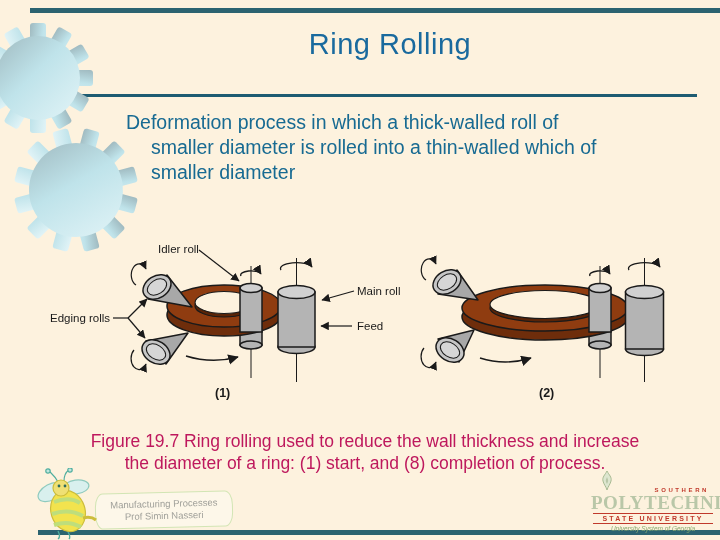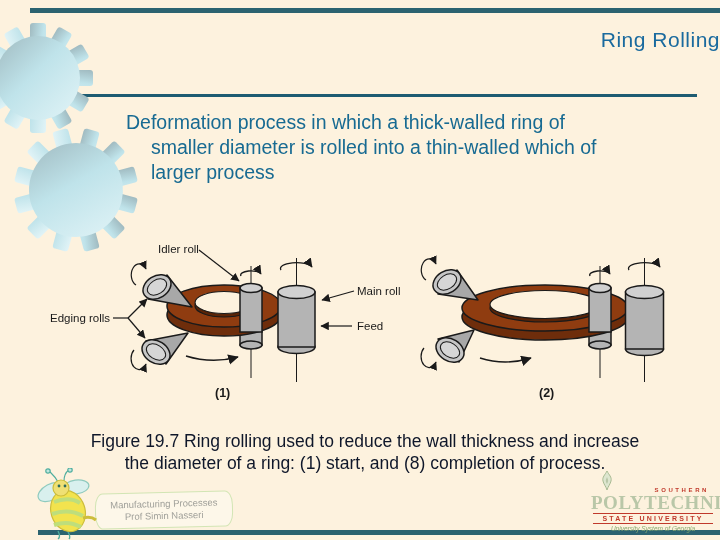--- a/index.html
+++ b/index.html
@@ -6,35 +6,35 @@
   .slide{
     position:relative; width:720px; height:540px; overflow:hidden;
     background:#fdf2de;
     font-family:"Liberation Sans", sans-serif;
   }
   .abs{position:absolute;}
   .edge-bar{background:#2b6370; height:5px; right:0; z-index:1;}
   .edge-bar.top{left:30px; top:8px;}
   .edge-bar.bottom{left:38px; bottom:5px;}
   .title{
-    left:60px; top:28px; width:660px; text-align:right;
-    font-size:21px; color:#1a6a9e; letter-spacing:.5px; z-index:3;
+    left:60px; top:28px; width:660px; text-align:center;
+    font-size:29px; color:#1a6a9e; letter-spacing:.5px; z-index:3;
   }
   .title-rule{left:66px; top:94px; width:631px; height:3px; background:#1e5c72; z-index:2;}
   .gears{left:0; top:20px; z-index:4;}
   .bodytext{
     left:126px; top:110px; width:490px; z-index:3;
     font-size:19.5px; line-height:25px; color:#176a92;
   }
   .bodytext .ln{white-space:nowrap;}
   .bodytext .ln.indent{padding-left:25px;}
   .diagram{z-index:3;}
   .caption{
     left:60px; top:430px; width:610px; text-align:center; z-index:3;
-    font-size:17.5px; line-height:22px; color:#0f172a;
+    font-size:17.5px; line-height:22px; color:#be185d;
   }
   .caption .ln{white-space:nowrap;}
   .bee{left:28px; top:468px; z-index:6;}
   .banner{
     left:95px; top:492px; width:136px; height:34px; z-index:5;
     border:1.5px solid #d2e5b4; border-radius:8px/14px;
     background:rgba(253,251,243,.55);
     transform:rotate(-1.5deg);
     display:flex; flex-direction:column; justify-content:center;
     text-align:center; color:#a0a09a; font-size:9.5px; line-height:12px;
@@ -95,23 +95,23 @@
         <rect x="-8" y="-62" width="16" height="124" rx="3" transform="rotate(120)"></rect>
         <rect x="-8" y="-62" width="16" height="124" rx="3" transform="rotate(150)"></rect>
         <circle r="47"></circle>
       </g>
     </g>
   </svg>
 
   <div class="abs title">Ring Rolling</div>
 
   <div class="abs bodytext">
-    <div class="ln">Deformation process in which a thick-walled ring of</div>
+    <div class="ln">Deformation process in which a thick-walled roll of</div>
     <div class="ln indent">smaller diameter is rolled into a thin-walled which of</div>
-    <div class="ln indent">larger process</div>
+    <div class="ln indent">smaller diameter</div>
   </div>
 
   <svg class="abs diagram" style="left:40px; top:238px;" width="372" height="168" viewBox="40 238 372 168">
     <defs>
       <marker id="ah" orient="auto" markerWidth="9" markerHeight="8" refX="6.5" refY="3.5">
         <path d="M0,0 L7,3.5 L0,7 Z" fill="#1a1a1a"></path>
       </marker>
     </defs>
 
     <line x1="251" y1="266" x2="251" y2="378" stroke="#1a1a1a" stroke-width="1"></line>

